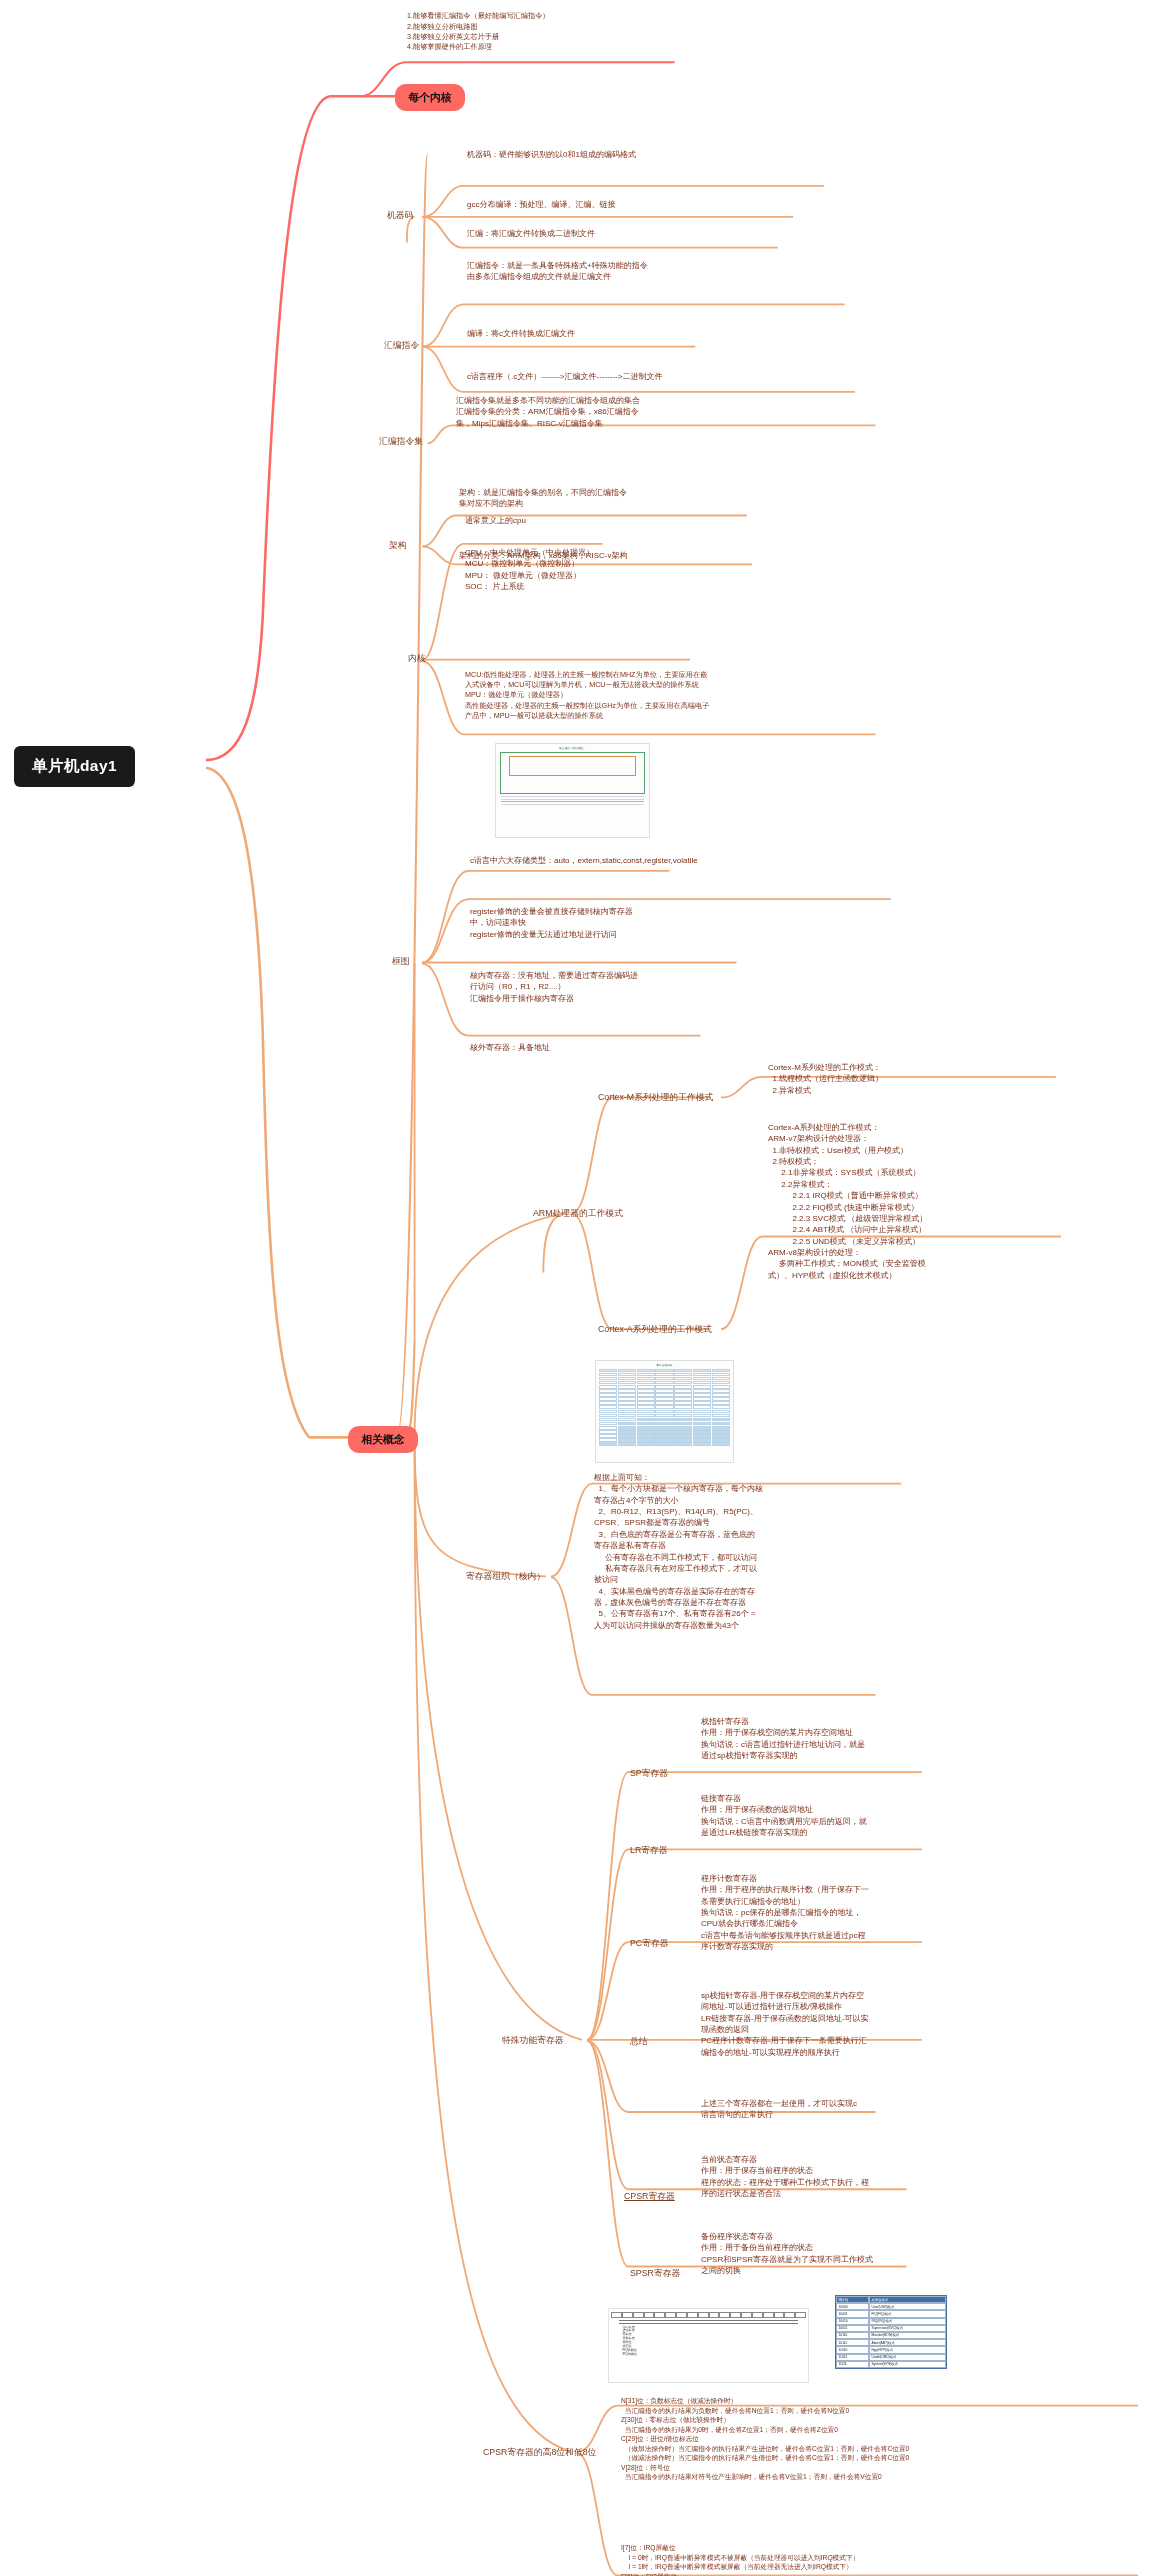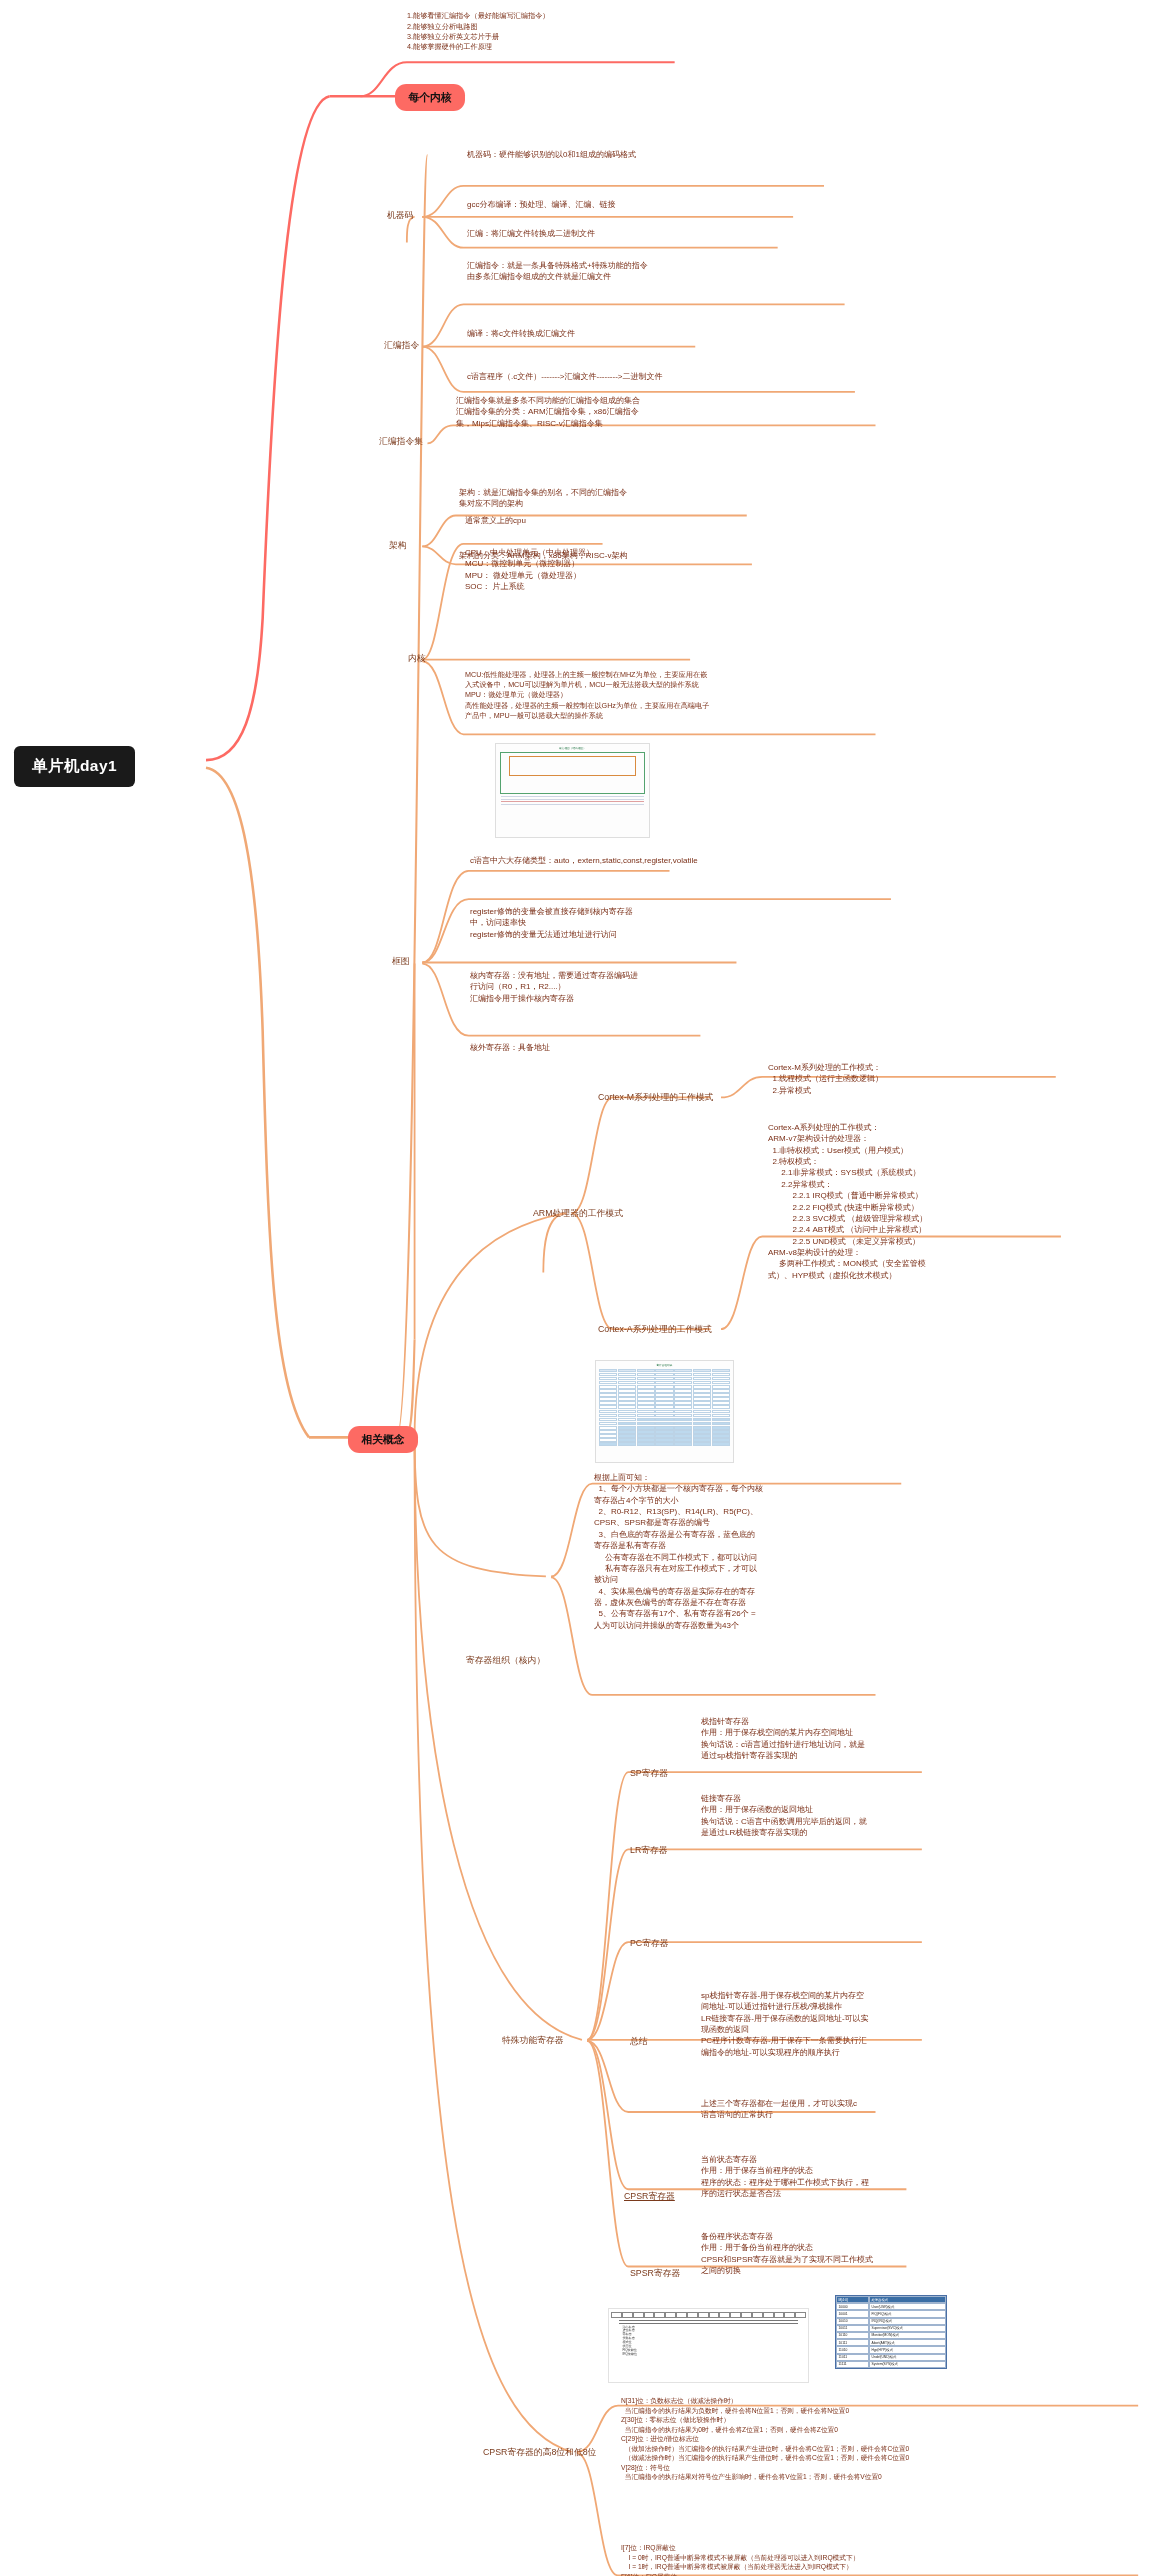--- a/index.html
+++ b/index.html
@@ -434,21 +434,21 @@
         <div style="height: 3.6px; border: 0.5px solid rgb(188, 211, 230); background: rgb(189, 217, 238);"></div>
         <div style="height: 3.6px; border: 0.5px solid rgb(188, 211, 230); background: rgb(189, 217, 238);"></div>
         <div style="height: 3.6px; border: 0.5px solid rgb(188, 211, 230); background: rgb(189, 217, 238);"></div>
         <div style="height: 3.6px; border: 0.5px solid rgb(188, 211, 230); background: rgb(189, 217, 238);"></div>
         <div style="height: 3.6px; border: 0.5px solid rgb(188, 211, 230); background: rgb(189, 217, 238);"></div>
         <div style="height: 3.6px; border: 0.5px solid rgb(188, 211, 230); background: rgb(189, 217, 238);"></div>
         <div style="height: 3.6px; border: 0.5px solid rgb(188, 211, 230); background: rgb(189, 217, 238);"></div>
       </div>
   </div>
 
-  <div class="node l2" style="left:466px; top:1654px;">寄存器组织（核内）</div>
+  <div class="node l2" style="left:466px; top:1570px;">寄存器组织（核内）</div>
   <div class="node leaf" style="left:594px; top:1472px;">根据上面可知：
   1、每个小方块都是一个核内寄存器，每个内核
 寄存器占4个字节的大小
   2、R0-R12、R13(SP)、R14(LR)、R5(PC)、
 CPSR、SPSR都是寄存器的编号
   3、白色底的寄存器是公有寄存器，蓝色底的
 寄存器是私有寄存器
      公有寄存器在不同工作模式下，都可以访问
      私有寄存器只有在对应工作模式下，才可以
 被访问
@@ -465,20 +465,27 @@
 换句话说：c语言通过指针进行地址访问，就是
 通过sp栈指针寄存器实现的</div>
 
   <div class="node l2" style="left:630px; top:1844px;">LR寄存器</div>
   <div class="node leaf" style="left:701px; top:1793px;">链接寄存器
 作用：用于保存函数的返回地址
 换句话说：C语言中函数调用完毕后的返回，就
 是通过LR栈链接寄存器实现的</div>
 
   <div class="node l2" style="left:630px; top:1937px;">PC寄存器</div>
+  <div class="node leaf" style="left:701px; top:1873px;">程序计数寄存器
+作用：用于程序的执行顺序计数（用于保存下一
+条需要执行汇编指令的地址）
+换句话说：pc保存的是哪条汇编指令的地址，
+CPU就会执行哪条汇编指令
+c语言中每条语句能够按顺序执行就是通过pc程
+序计数寄存器实现的</div>
 
   <div class="node l2" style="left:630px; top:2035px;">总结</div>
   <div class="node leaf" style="left:701px; top:1990px;">sp栈指针寄存器-用于保存栈空间的某片内存空
 间地址-可以通过指针进行压栈/弹栈操作
 LR链接寄存器-用于保存函数的返回地址-可以实
 现函数的返回
 PC程序计数寄存器-用于保存下一条需要执行汇
 编指令的地址-可以实现程序的顺序执行</div>
 
   <div class="node leaf" style="left:701px; top:2098px;">上述三个寄存器都在一起使用，才可以实现c

